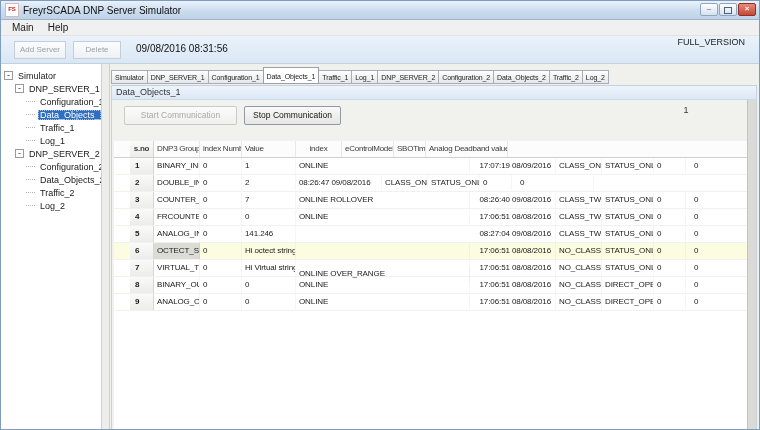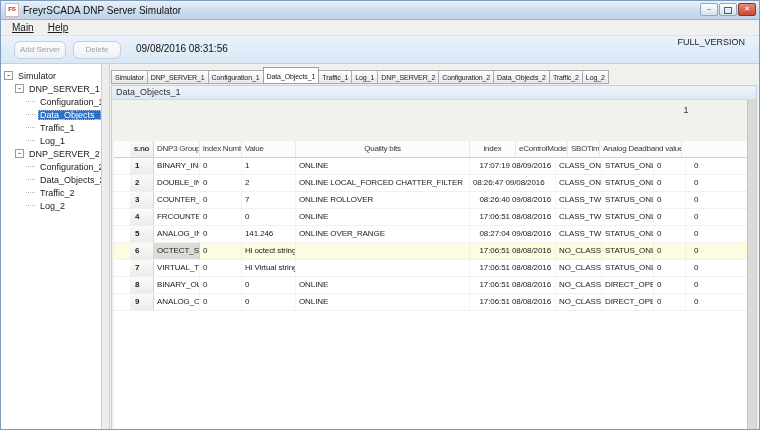--- a/index.html
+++ b/index.html
@@ -20,27 +20,27 @@
   .wbtn{width:18px;height:13px;box-sizing:border-box;border:1px solid #8ea6c0;border-radius:2px;
         background:linear-gradient(#ffffff,#d6e1ef);font-size:8px;line-height:10px;
         text-align:center;color:#3f5a75;}
   .wbtn .maxbox{display:inline-block;width:6px;height:5px;border:1px solid #4a637e;margin-top:3px;}
   .wbtn.close{background:linear-gradient(#ec8977,#c24936);border-color:#8f3023;color:#fff;
               font-weight:bold;}
 
   
   .menubar{height:15px;flex:none;background:#f0f0f0;display:flex;align-items:center;
            padding-left:4px;border-bottom:1px solid #e2e2e2;}
-  .menu-item{font-size:10px;color:#1a1a1a;padding:1px 7px;text-decoration:underline;}
+  .menu-item{font-size:10px;color:#1a1a1a;padding:1px 7px;}
 
   
   .toolbar{height:27px;flex:none;position:relative;
            background:linear-gradient(#eaf2fa,#d9e7f5);border-bottom:1px solid #c3d1e0;}
   .tbtn{position:absolute;top:5px;height:18px;box-sizing:border-box;border:1px solid #c6cdd5;
-        border-radius:6px;background:linear-gradient(#fbfcfd,#eef1f4);
+        border-radius:0;background:linear-gradient(#fbfcfd,#eef1f4);
         font-size:8px;color:#9ba1a8;text-align:center;line-height:16px;overflow:hidden;
         font-family:"Liberation Sans", sans-serif;padding:0;}
   .tbtn.add{left:13px;width:52px;}
   .tbtn.del{left:72px;width:48px;}
   .tb-datetime{position:absolute;left:135px;top:7px;font-size:10px;color:#111;}
   .tb-version{position:absolute;right:14px;top:1px;font-size:9px;color:#222;}
 
   
   .main{flex:1;display:flex;min-height:0;}
   .tree-panel{width:100px;flex:none;background:#fff;padding-top:5px;box-sizing:border-box;overflow:hidden;}
@@ -191,28 +191,29 @@
           <div class="tab">DNP_SERVER_2</div>
           <div class="tab">Configuration_2</div>
           <div class="tab">Data_Objects_2</div>
           <div class="tab">Traffic_2</div>
           <div class="tab">Log_2</div>
         </div>
 
       <div class="groupbox">
         <div class="group-header">Data_Objects_1</div>
         <div class="group-body">
+          <button class="cbtn start">Start Communication</button>
+          <button class="cbtn stop">Stop Communication</button>
           <span class="page-ind">1</span>
           <div class="grid">
               <div class="grow ghead">
                 <div class="gcell hcell snohead" style="width: 24px; text-align: center;">s.no</div>
                 <div class="gcell hcell" style="width: 46px; text-align: left;">DNP3 Group Id</div>
                 <div class="gcell hcell" style="width: 42px; text-align: left;">index Number</div>
                 <div class="gcell hcell" style="width: 54px; text-align: left;">Value</div>
-                <div class="gcell hcell" style="width: 174px; text-align: center;">Quality bits</div>
                 <div class="gcell hcell" style="width: 46px; text-align: center;">index</div>
                 <div class="gcell hcell" style="width: 52px; text-align: center;">eControlModel</div>
                 <div class="gcell hcell" style="width: 32px; text-align: left;">SBOTimeOut</div>
                 <div class="gcell hcell" style="width: 82px; text-align: center;">Analog Deadband value</div>
               </div>
               <div class="grow">
                 <div class="gcell sno" style="width: 24px; text-align: left;">1</div>
                 <div class="gcell" style="width: 46px; text-align: left;">BINARY_INPUT</div>
                 <div class="gcell" style="width: 42px; text-align: left;">0</div>
                 <div class="gcell" style="width: 54px; text-align: left;">1</div>
@@ -221,21 +222,20 @@
                 <div class="gcell" style="width: 46px; text-align: left;">CLASS_ONE</div>
                 <div class="gcell" style="width: 52px; text-align: left;">STATUS_ONLY</div>
                 <div class="gcell" style="width: 32px; text-align: left;">0</div>
                 <div class="gcell" style="width: 82px; text-align: left; padding-left: 8px;">0</div>
               </div>
               <div class="grow">
                 <div class="gcell sno" style="width: 24px; text-align: left;">2</div>
                 <div class="gcell" style="width: 46px; text-align: left;">DOUBLE_INPUT</div>
                 <div class="gcell" style="width: 42px; text-align: left;">0</div>
                 <div class="gcell" style="width: 54px; text-align: left;">2</div>
-                <div class="gcell" style="width: 174px; text-align: left;">ONLINE LOCAL_FORCED CHATTER_FILTER</div>
                 <div class="gcell" style="width: 86px; text-align: left; padding-right: 4px;">08:26:47 09/08/2016</div>
                 <div class="gcell" style="width: 46px; text-align: left;">CLASS_ONE</div>
                 <div class="gcell" style="width: 52px; text-align: left;">STATUS_ONLY</div>
                 <div class="gcell" style="width: 32px; text-align: left;">0</div>
                 <div class="gcell" style="width: 82px; text-align: left; padding-left: 8px;">0</div>
               </div>
               <div class="grow">
                 <div class="gcell sno" style="width: 24px; text-align: left;">3</div>
                 <div class="gcell" style="width: 46px; text-align: left;">COUNTER_INPU</div>
                 <div class="gcell" style="width: 42px; text-align: left;">0</div>
@@ -257,21 +257,21 @@
                 <div class="gcell" style="width: 46px; text-align: left;">CLASS_TWO</div>
                 <div class="gcell" style="width: 52px; text-align: left;">STATUS_ONLY</div>
                 <div class="gcell" style="width: 32px; text-align: left;">0</div>
                 <div class="gcell" style="width: 82px; text-align: left; padding-left: 8px;">0</div>
               </div>
               <div class="grow">
                 <div class="gcell sno" style="width: 24px; text-align: left;">5</div>
                 <div class="gcell" style="width: 46px; text-align: left;">ANALOG_INPUT</div>
                 <div class="gcell" style="width: 42px; text-align: left;">0</div>
                 <div class="gcell" style="width: 54px; text-align: left;">141.246</div>
-                <div class="gcell" style="width: 174px; text-align: left;">ONLINE OVER_RANGE</div>
+                <div class="gcell" style="width: 174px; text-align: left; margin-top: 40px;">ONLINE OVER_RANGE</div>
                 <div class="gcell" style="width: 86px; text-align: right; padding-right: 4px;">08:27:04 09/08/2016</div>
                 <div class="gcell" style="width: 46px; text-align: left;">CLASS_TWO</div>
                 <div class="gcell" style="width: 52px; text-align: left;">STATUS_ONLY</div>
                 <div class="gcell" style="width: 32px; text-align: left;">0</div>
                 <div class="gcell" style="width: 82px; text-align: left; padding-left: 8px;">0</div>
               </div>
               <div class="grow hl">
                 <div class="gcell sno" style="width: 24px; text-align: left;">6</div>
                 <div class="gcell curcell" style="width: 46px; text-align: left;">OCTECT_STRIN</div>
                 <div class="gcell" style="width: 42px; text-align: left;">0</div>

